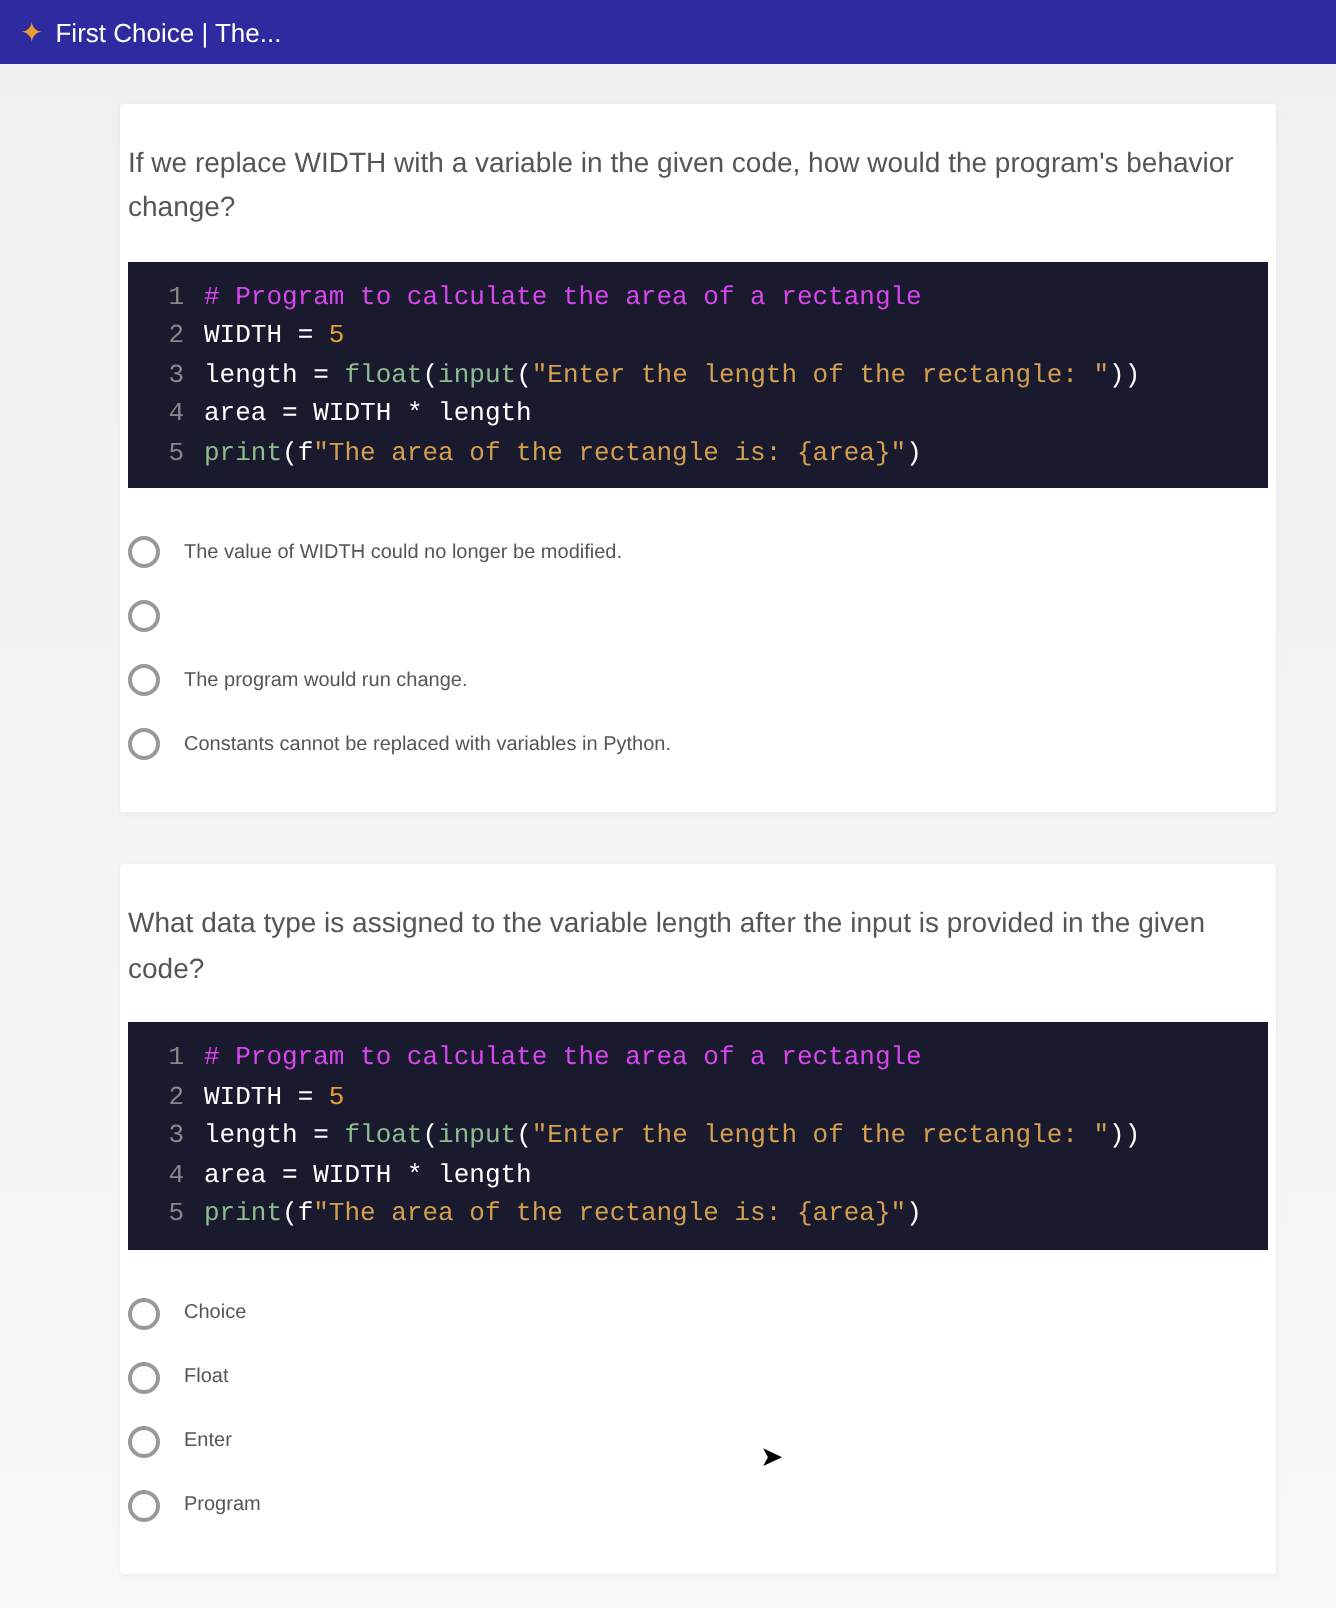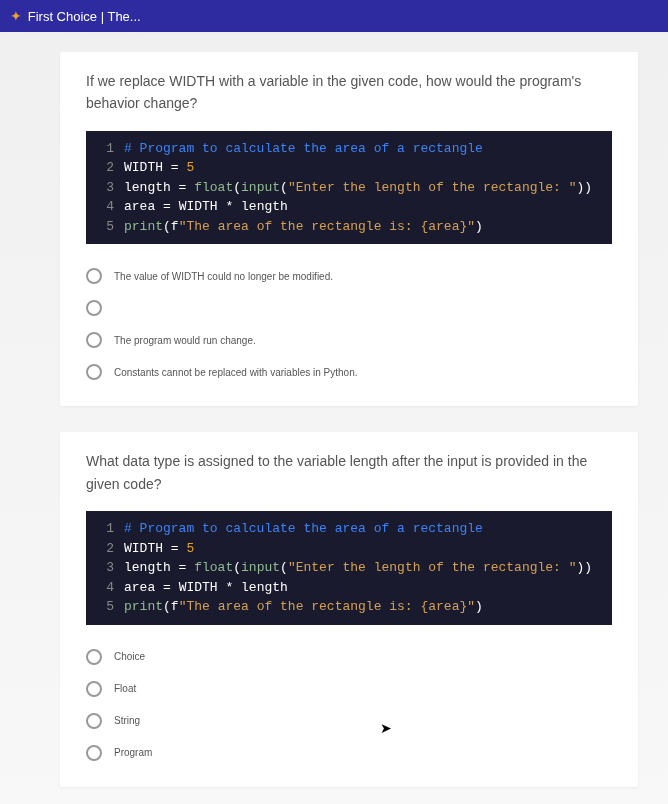--- a/index.html
+++ b/index.html
@@ -27,21 +27,21 @@
   font-size: 13px;
   font-weight: normal;
 }
 .content {
   padding: 20px 30px 20px 60px;
   background: linear-gradient(180deg, #f0f0f0 0%, #f8f8f8 100%);
   min-height: 772px;
 }
 .question-block {
   background: #fff;
-  padding: 18px 26px;
+  padding: 18px 4px;
   margin-bottom: 26px;
   border-radius: 2px;
   box-shadow: 0 1px 3px rgba(0,0,0,0.05);
 }
 .question-text {
   color: #555;
   font-size: 14px;
   line-height: 1.6;
   margin-bottom: 16px;
 }
@@ -56,21 +56,21 @@
 }
 .code-line { display: flex; }
 .line-num {
   color: #888;
   min-width: 18px;
   text-align: right;
   margin-right: 10px;
   user-select: none;
 }
 .code-text { white-space: pre; }
-.comment { color: #3b82f6; }
+.comment { color: #d946ef; }
 .keyword { color: #e8a030; }
 .string { color: #d4a050; }
 .func { color: #8fbc8f; }
 .op { color: #fff; }
 .var { color: #fff; }
 .option-row {
   display: flex;
   align-items: center;
   padding: 8px 0;
   cursor: pointer;
@@ -178,21 +178,21 @@
     <div class="option-row">
       <span class="radio"></span>
       <span class="option-label">Choice</span>
     </div>
     <div class="option-row">
       <span class="radio"></span>
       <span class="option-label">Float</span>
     </div>
     <div class="option-row">
       <span class="radio"></span>
-      <span class="option-label">String</span>
+      <span class="option-label">Enter</span>
     </div>
     <div class="option-row">
       <span class="radio"></span>
       <span class="option-label">Program</span>
     </div>
   </div>
 
 </div>
 
 <div class="cursor">➤</div>

